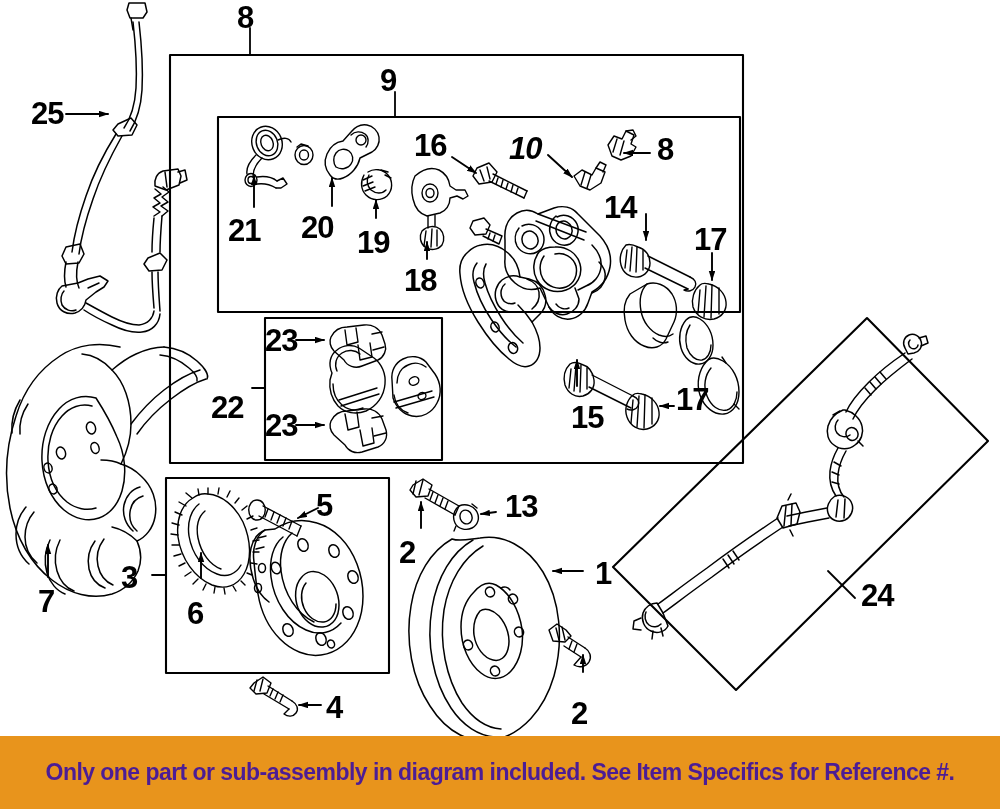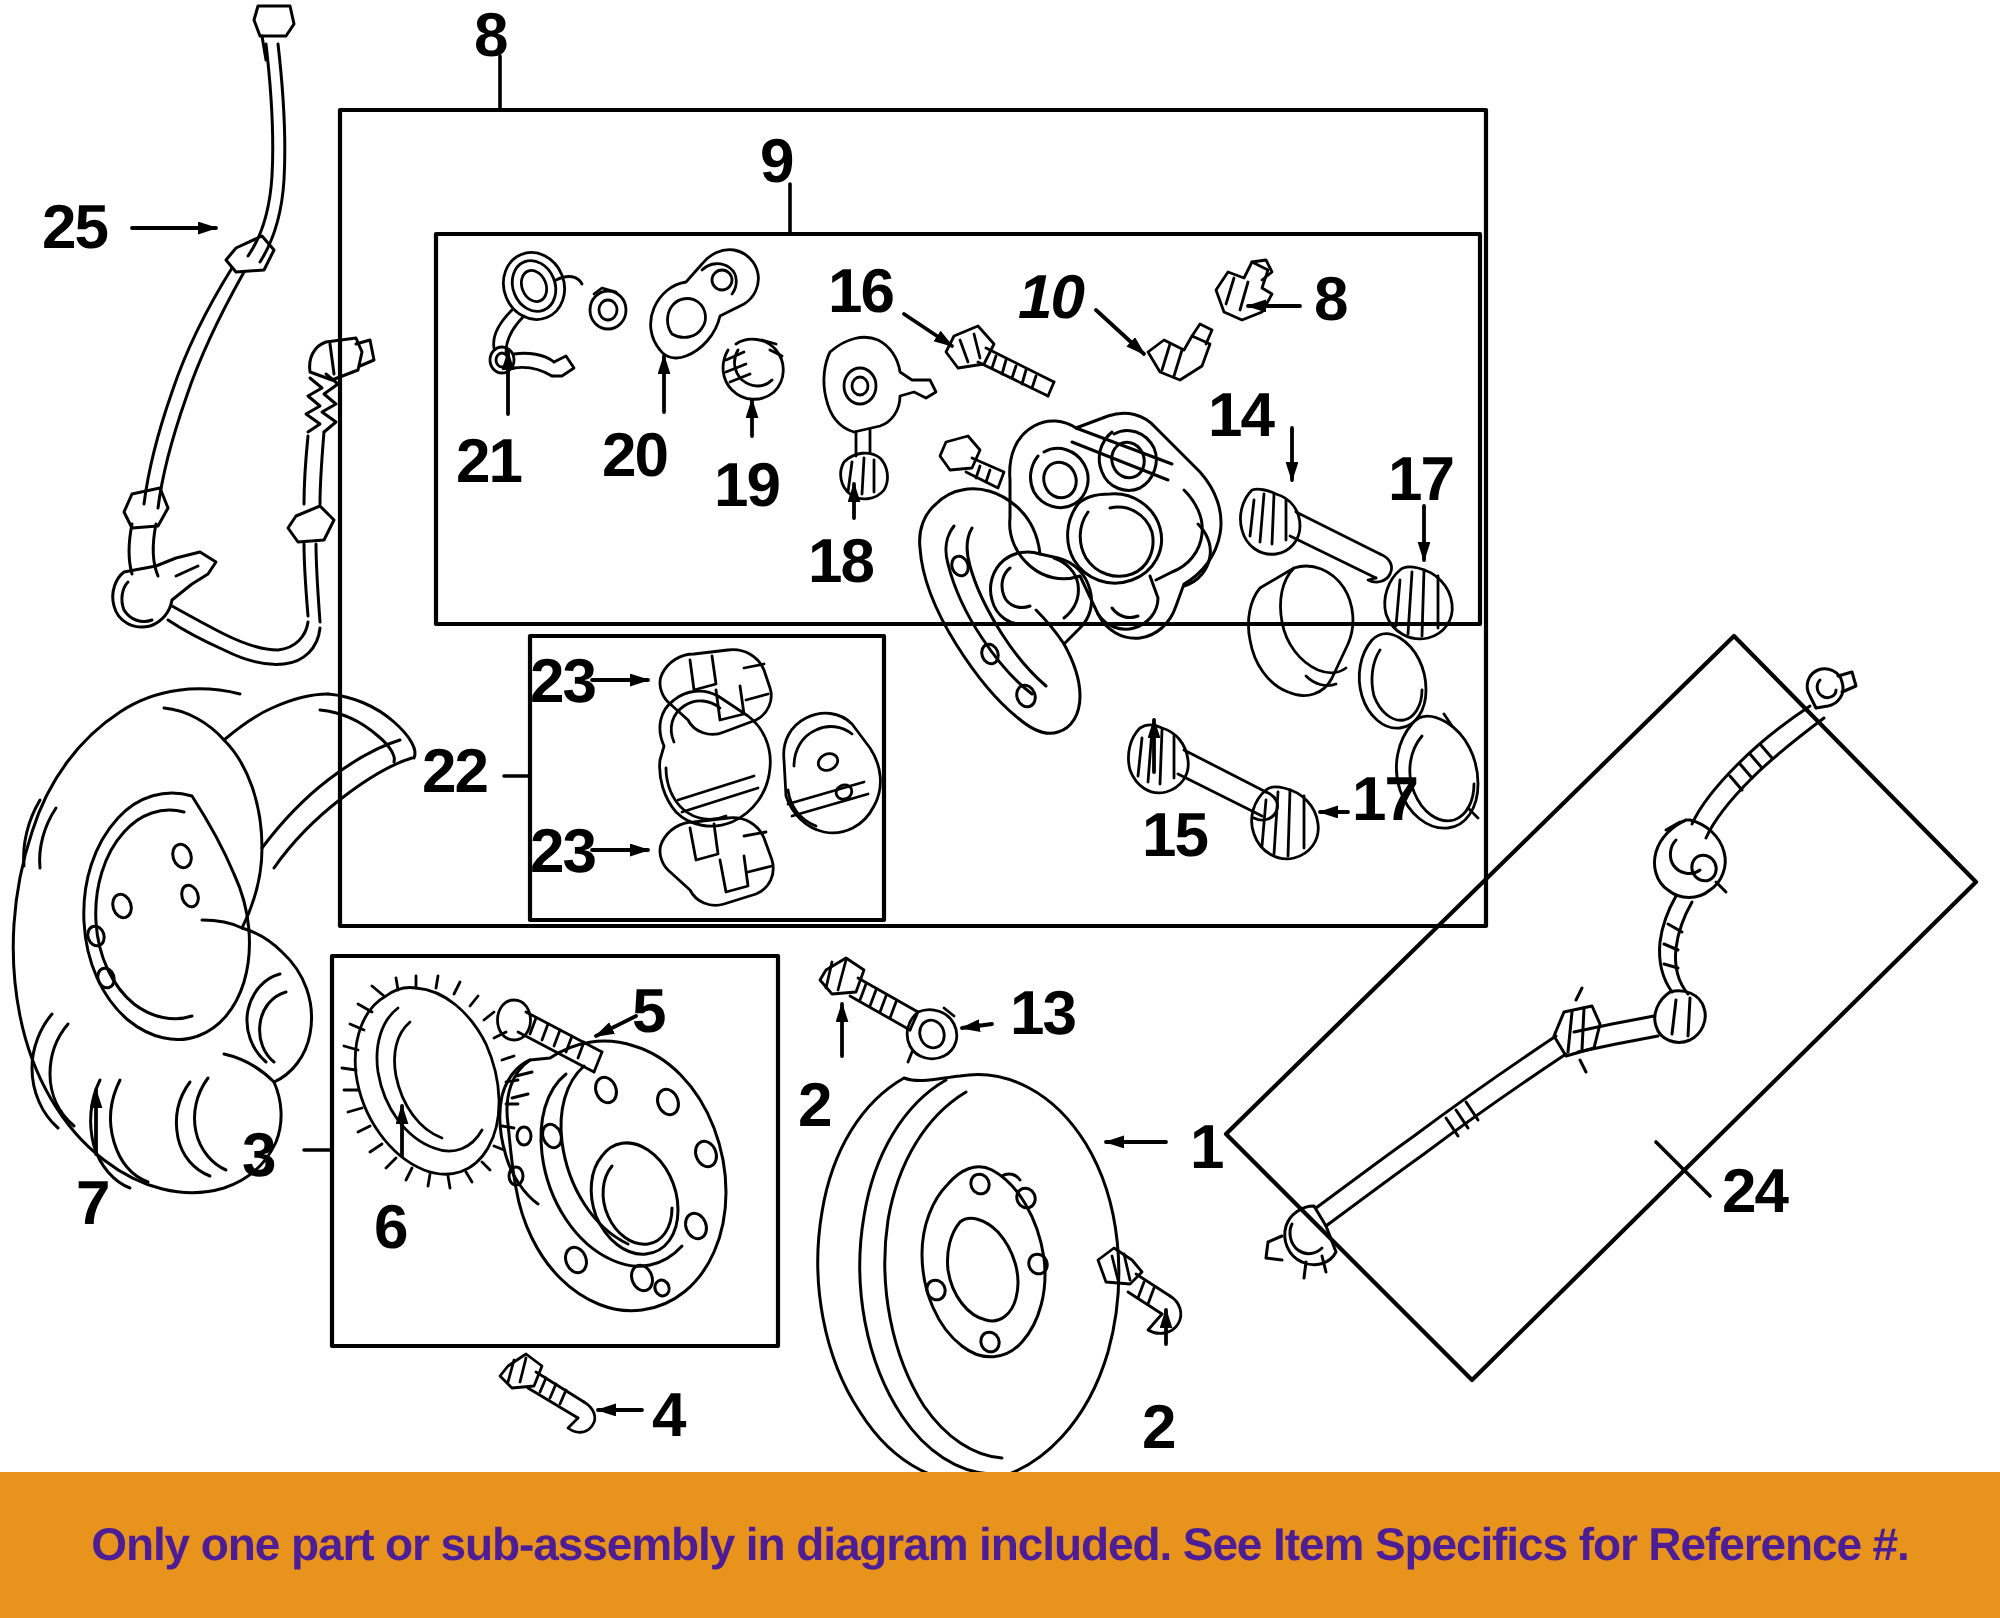--- a/index.html
+++ b/index.html
@@ -624,23 +624,23 @@
   <div class="callout" style="left:505px;top:491px;">13</div>
   <div class="callout" style="left:604px;top:192px;">14</div>
   <div class="callout" style="left:551px;top:402px;margin-left:20px;">15</div>
   <div class="callout" style="left:414px;top:130px;">16</div>
   <div class="callout" style="left:694px;top:224px;">17</div>
   <div class="callout" style="left:676px;top:384px;">17</div>
   <div class="callout" style="left:404px;top:265px;">18</div>
   <div class="callout" style="left:357px;top:227px;">19</div>
   <div class="callout" style="left:301px;top:212px;">20</div>
   <div class="callout" style="left:228px;top:215px;">21</div>
-  <div class="callout" style="left:211px;top:370px;">22</div>
+  <div class="callout" style="left:211px;top:392px;">22</div>
   <div class="callout" style="left:265px;top:325px;">23</div>
   <div class="callout" style="left:265px;top:410px;">23</div>
   <div class="callout" style="left:861px;top:580px;">24</div>
-  <div class="callout" style="left:21px;top:98px;">25</div>
+  <div class="callout" style="left:31px;top:98px;">25</div>
 
   <div class="banner">
     <div class="line">Only one part or sub-assembly in diagram included. See Item Specifics for Reference #.</div>
   </div>
 
 </div>
 
 </body></html>

